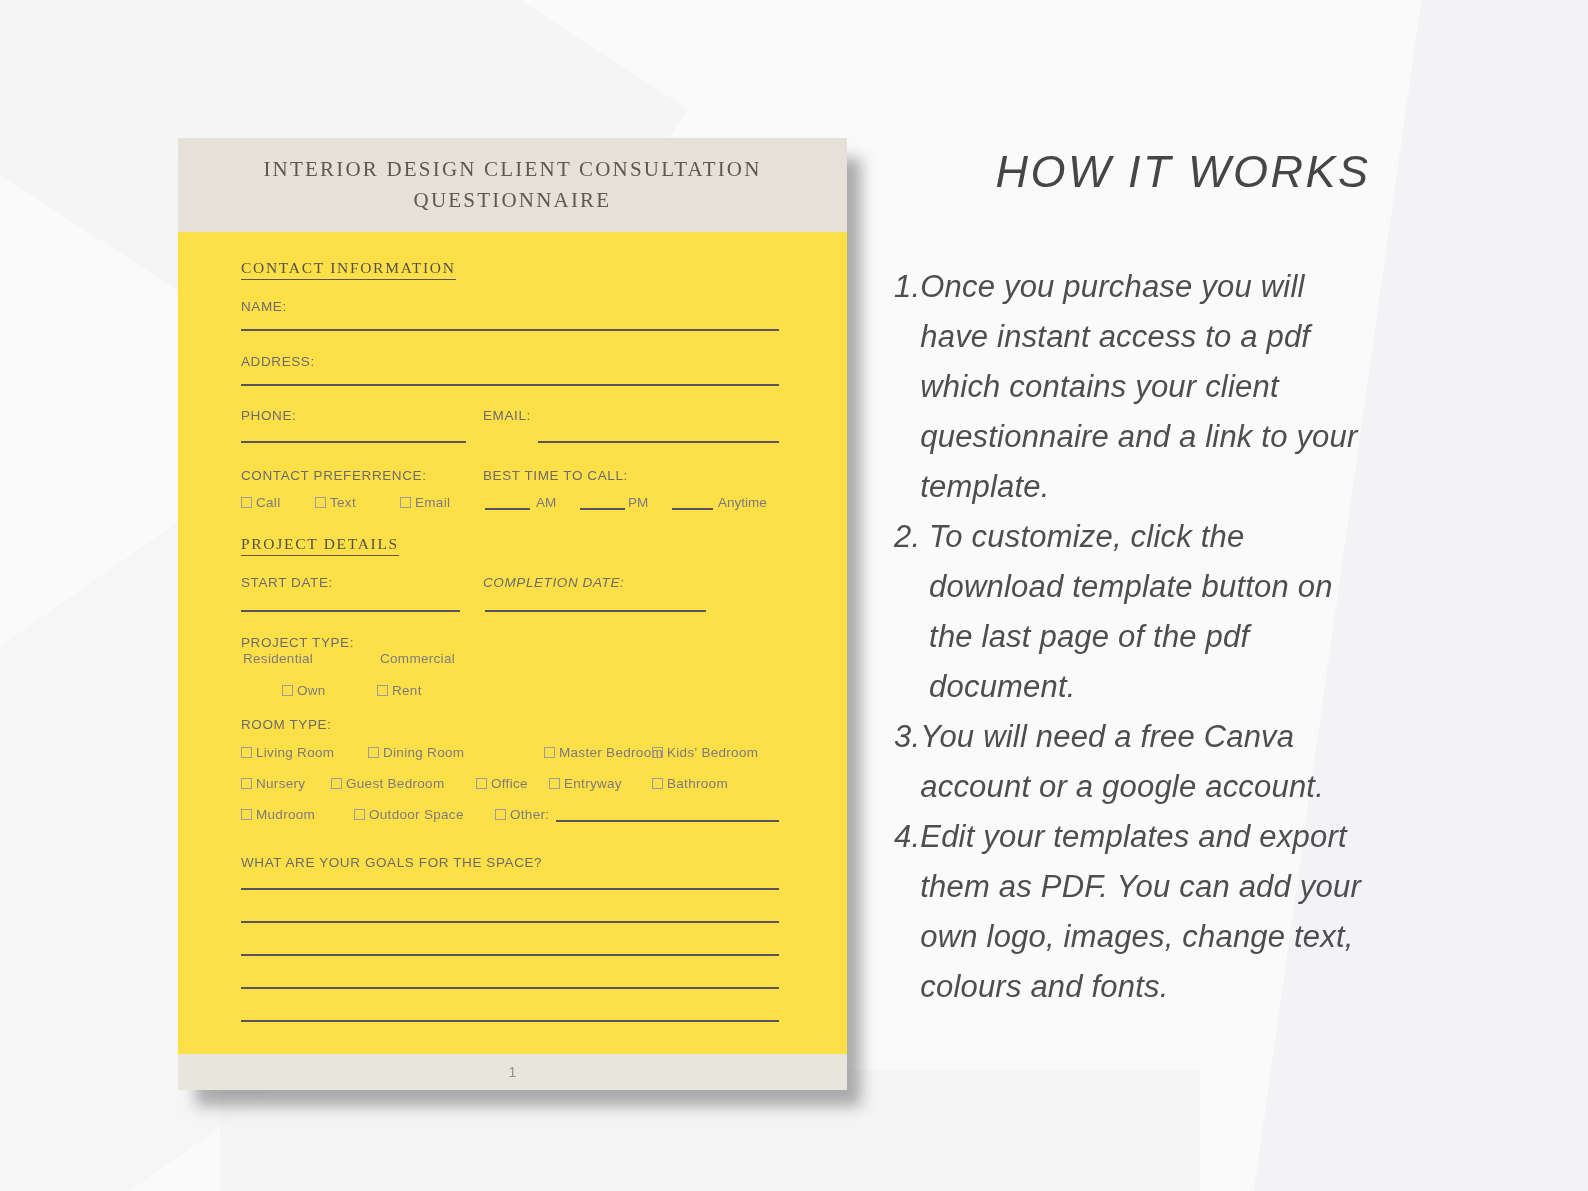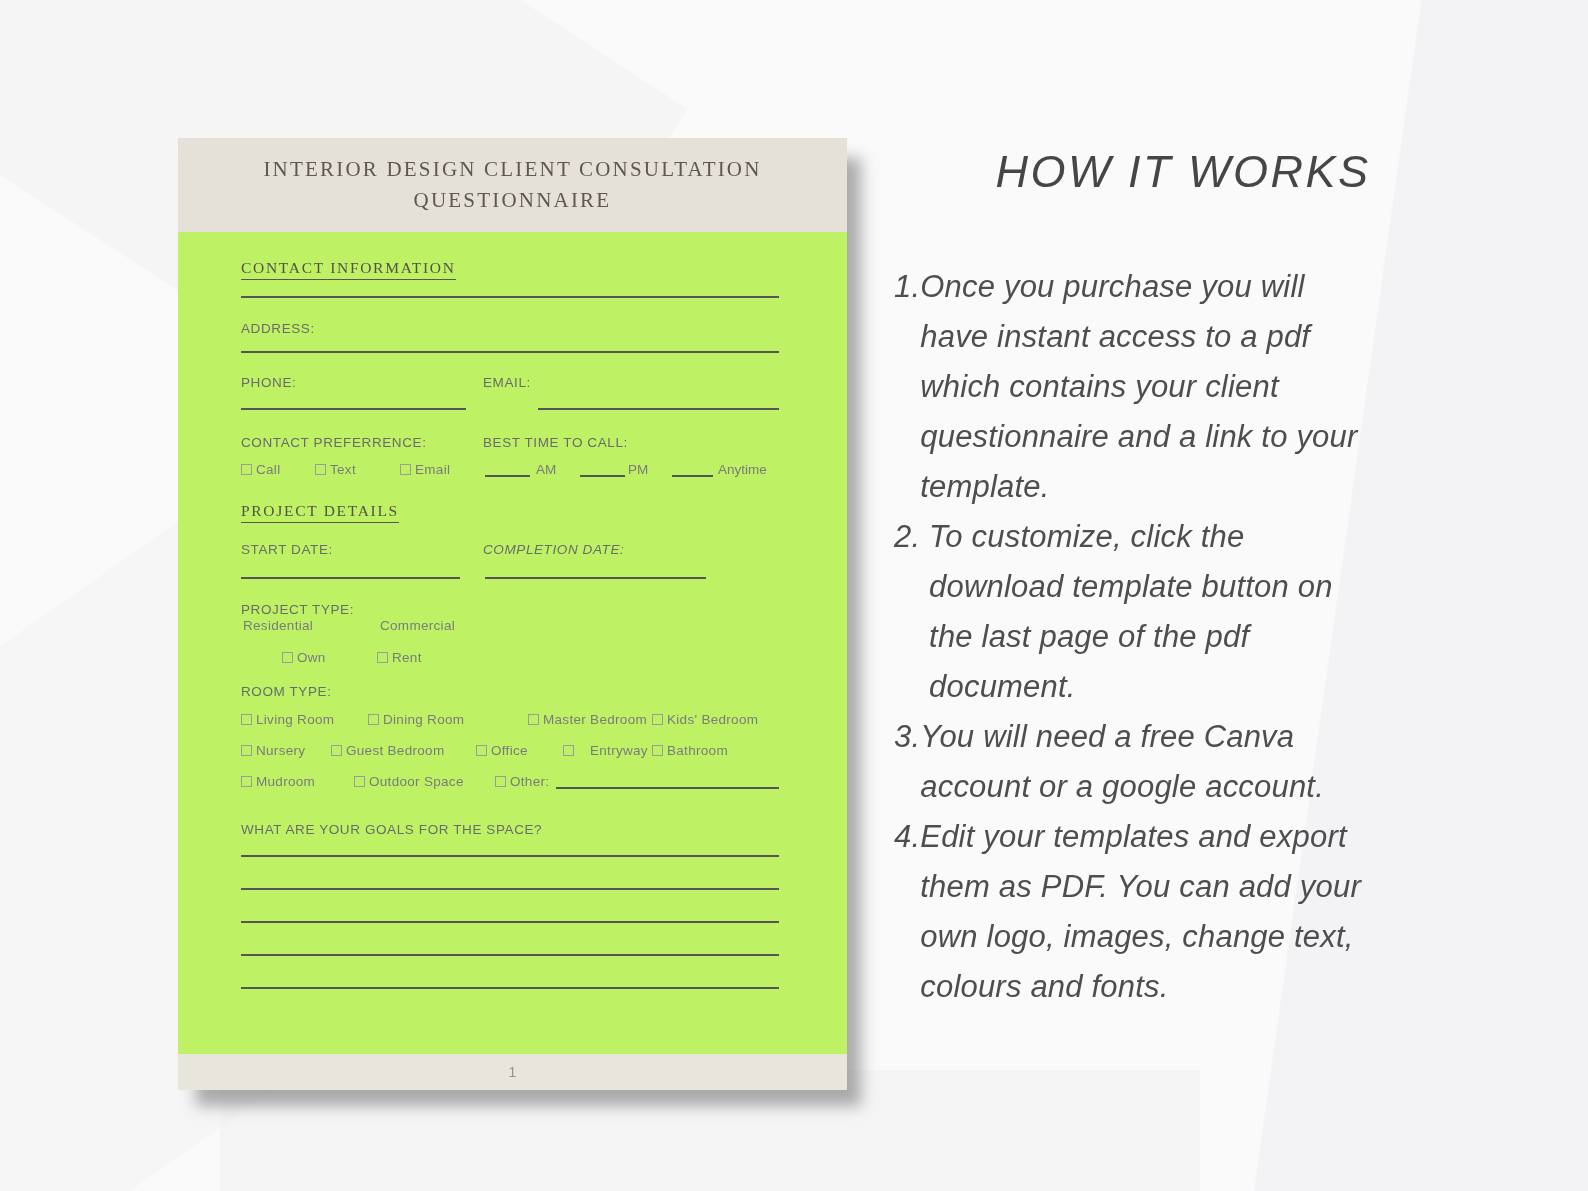--- a/index.html
+++ b/index.html
@@ -15,21 +15,21 @@
   .bgshape { position:absolute; pointer-events:none; }
   .bg1 { left:-220px; top:-160px; width:860px; height:430px; background:#f0f0f2; transform:rotate(33deg); opacity:.55; }
   .bg2 { left:1330px; top:-80px; width:560px; height:1500px; background:#efeff1; transform:rotate(8deg); opacity:.65; }
   .bg3 { left:-260px; top:620px; width:760px; height:520px; background:#f2f2f4; transform:rotate(-35deg); opacity:.5; }
   .bg4 { left:220px; top:1070px; width:980px; height:130px; background:#f1f1f3; opacity:.55; }
 
   
   .paper {
     position:absolute; left:178px; top:138px;
     width:669px; height:952px;
-    background:#bef264;
+    background:#fde047;
     box-shadow:16px 18px 14px -2px rgba(108,108,110,0.55);
   }
   .band-top {
     height:94px; background:#e5e1d8;
     display:flex; align-items:center; justify-content:center;
   }
   .form-title {
     font-family:"Liberation Serif", serif;
     font-size:21px; letter-spacing:2.2px; line-height:1.5;
     color:#5e584f; text-align:center; white-space:pre-line;
@@ -97,20 +97,21 @@
     <div class="form-title">INTERIOR DESIGN CLIENT CONSULTATION
 QUESTIONNAIRE</div>
   </div>
 
   <div class="paper-body">
 
     <div class="sheading-wrap">
       <span class="sheading">CONTACT INFORMATION</span>
     </div>
 
+    <div class="flabel" style="margin-top:18px;">NAME:</div>
     <div class="wline" style="margin-top:15px;"></div>
 
     <div class="flabel" style="margin-top:23px;">ADDRESS:</div>
     <div class="wline" style="margin-top:15px;"></div>
 
     <div class="row" style="margin-top:22px;">
       <span class="flabel" style="left:0;">PHONE:</span>
       <span class="flabel" style="left:242px;">EMAIL:</span>
     </div>
     <div class="row lines" style="margin-top:17px;">
@@ -175,21 +176,21 @@
     <div class="flabel" style="margin-top:16px;">ROOM TYPE:</div>
     <div class="row" style="margin-top:13px; height:18px;">
       <span class="cbopt" style="left:0;">
           <span class="cb"></span>
           <span class="cbl">Living Room</span>
         </span>
       <span class="cbopt" style="left:127px;">
           <span class="cb"></span>
           <span class="cbl">Dining Room</span>
         </span>
-      <span class="cbopt" style="left:242px;padding-left:45px;">
+      <span class="cbopt" style="left:258px;padding-left:45px;">
           <span class="cb"></span>
           <span class="cbl">Master Bedroom</span>
         </span>
       <span class="cbopt" style="left:411px;">
           <span class="cb"></span>
           <span class="cbl">Kids' Bedroom</span>
         </span>
     </div>
     <div class="row" style="margin-top:13px; height:18px;">
       <span class="cbopt" style="left:0;">
@@ -197,21 +198,21 @@
           <span class="cbl">Nursery</span>
         </span>
       <span class="cbopt" style="left:90px;">
           <span class="cb"></span>
           <span class="cbl">Guest Bedroom</span>
         </span>
       <span class="cbopt" style="left:235px;">
           <span class="cb"></span>
           <span class="cbl">Office</span>
         </span>
-      <span class="cbopt" style="left:322px;gap:12px;">
+      <span class="cbopt" style="left:308px;">
           <span class="cb"></span>
           <span class="cbl">Entryway</span>
         </span>
       <span class="cbopt" style="left:411px;">
           <span class="cb"></span>
           <span class="cbl">Bathroom</span>
         </span>
     </div>
     <div class="row" style="margin-top:13px; height:18px;">
       <span class="cbopt" style="left:0;justify-content:space-between;">

